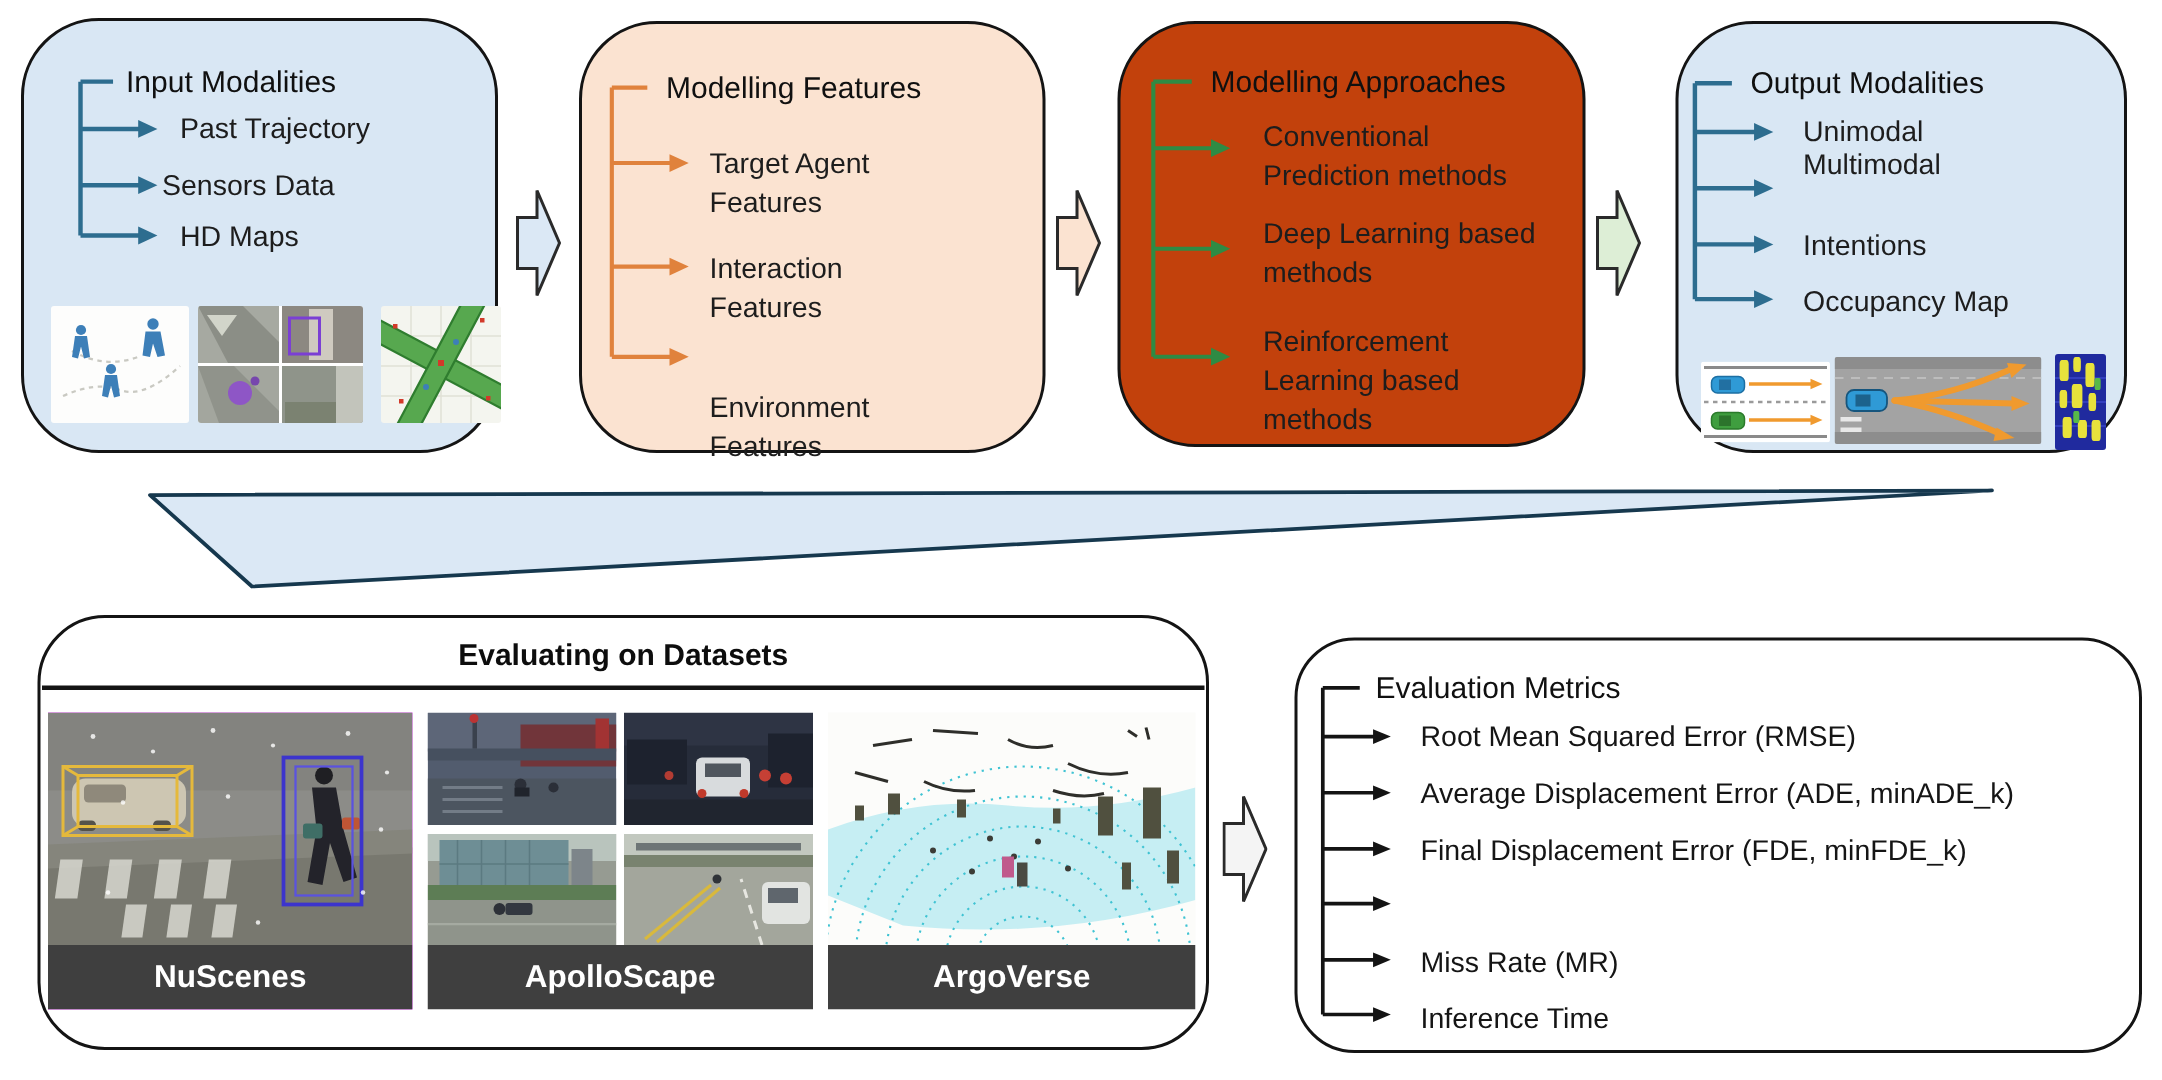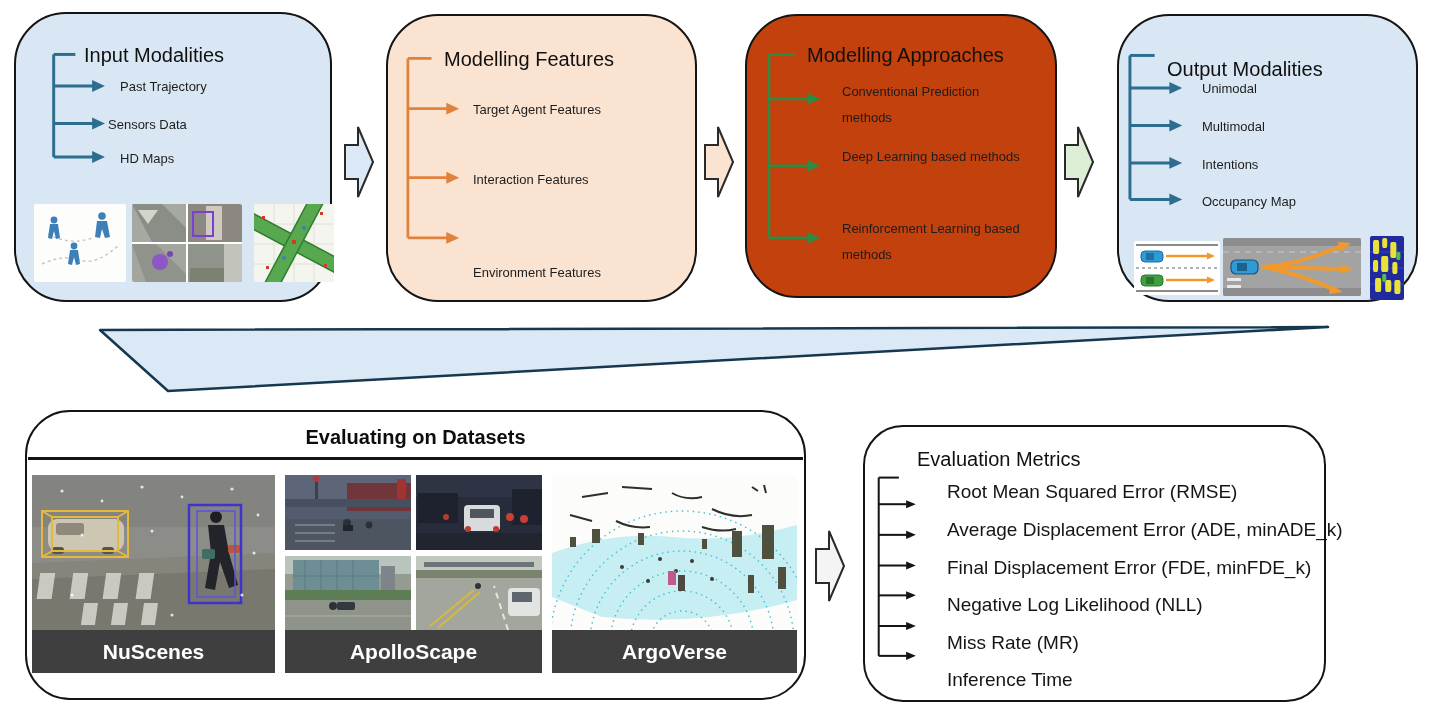--- a/index.html
+++ b/index.html
@@ -2,21 +2,21 @@
 <html><head>
 <meta charset="utf-8">
 <style>
   html,body{margin:0;padding:0;background:#ffffff;}
   #canvas{position:relative;width:1441px;height:720px;background:#ffffff;overflow:hidden;
           font-family:"Liberation Sans","DejaVu Sans",sans-serif;color:#1a1a1a;}
   .abs{position:absolute;}
   .tbox{position:absolute;border:2.5px solid #141414;border-radius:52px;box-sizing:border-box;}
   .tree{position:absolute;left:0;top:0;width:100%;height:100%;pointer-events:none;}
   .btitle{position:absolute;font-weight:normal;font-size:20px;line-height:26px;color:#101010;white-space:nowrap;}
-  .bitem{position:absolute;font-size:13px;line-height:26px;color:#1d1d1d;white-space:nowrap;}
+  .bitem{position:absolute;font-size:19px;line-height:26px;color:#1d1d1d;white-space:nowrap;}
   .bitem.wrap{white-space:normal;}
   .thumb{position:absolute;overflow:hidden;border-radius:2px;}
   .thumb svg{display:block;}
   .flow-arrow{position:absolute;width:30px;height:76px;}
   .panel{position:absolute;background:#d946ef;overflow:hidden;}
   .panel-label{position:absolute;left:0;right:0;bottom:0;height:43px;background:#3f3f3f;color:#ffffff;
                font-weight:bold;font-size:21px;display:flex;align-items:center;justify-content:center;}
   .ds-box{position:absolute;border:2.5px solid #141414;border-radius:45px;background:#ffffff;box-sizing:border-box;}
   .ds-title{position:absolute;left:0;right:0;text-align:center;font-weight:bold;font-size:20px;color:#0d0d0d;}
   .ds-divider{position:absolute;left:1px;right:1px;height:2.5px;background:#141414;}
@@ -178,23 +178,23 @@
         <line x1="11" y1="149" x2="52" y2="149"></line>
         <line x1="11" y1="186" x2="52" y2="186"></line>
       </g>
       <g fill="#2d6d8f">
         <polygon points="51,67 64,73 51,79"></polygon>
         <polygon points="51,105 64,111 51,117"></polygon>
         <polygon points="51,143 64,149 51,155"></polygon>
         <polygon points="51,180 64,186 51,192"></polygon>
       </g>
     </svg>
-    <div class="btitle" style="left:48px;top:27px;margin-top:13px;">Output Modalities</div>
+    <div class="btitle" style="left:48px;top:27px;">Output Modalities</div>
     <div class="bitem" style="left:83px;top:60px;">Unimodal</div>
-    <div class="bitem" style="left:83px;top:98px;">Multimodal</div>
+    <div class="bitem" style="left:83px;top:82px;">Multimodal</div>
     <div class="bitem" style="left:83px;top:136px;">Intentions</div>
     <div class="bitem" style="left:83px;top:173px;">Occupancy Map</div>
 
     <div class="thumb" style="left:15px;top:225px;width:86px;height:54px;">
       <svg width="86" height="54" viewBox="0 0 86 54">
         <rect width="86" height="54" fill="#ffffff"></rect>
         <line x1="2" y1="4" x2="84" y2="4" stroke="#8a8a8a" stroke-width="2"></line>
         <line x1="2" y1="50" x2="84" y2="50" stroke="#8a8a8a" stroke-width="2"></line>
         <line x1="2" y1="27" x2="84" y2="27" stroke="#9a9a9a" stroke-width="1.6" stroke-dasharray="3,3"></line>
         <rect x="7" y="10" width="22" height="11" rx="4" fill="#2f9ad6" stroke="#1c6fa3" stroke-width="1"></rect>
@@ -439,21 +439,21 @@
         <rect x="126" y="100" width="7" height="16" fill="#4a4a42"></rect>
       </svg>
       <div class="panel-label">ArgoVerse</div>
     </div>
   </div>
 
   <svg class="flow-arrow" style="left:815px;top:528px;" viewBox="0 0 30 76">
     <polygon points="1,21 14,21 14,3 29,38 14,73 14,55 1,55" fill="#f4f4f4" stroke="#2a2a2a" stroke-width="2"></polygon>
   </svg>
 
-  <div class="m-box" style="left:863px;top:425px;width:463px;height:277px;">
+  <div class="m-box" style="left:863px;top:425px;width:565px;height:277px;">
     <svg class="tree" viewBox="0 0 569 277">
       <g stroke="#141414" stroke-width="2.5" fill="none">
         <line x1="17" y1="32" x2="42" y2="32"></line>
         <line x1="17" y1="32" x2="17" y2="253"></line>
         <line x1="17" y1="65" x2="52" y2="65"></line>
         <line x1="17" y1="103" x2="52" y2="103"></line>
         <line x1="17" y1="141" x2="52" y2="141"></line>
         <line x1="17" y1="178" x2="52" y2="178"></line>
         <line x1="17" y1="216" x2="52" y2="216"></line>
         <line x1="17" y1="253" x2="52" y2="253"></line>
@@ -464,18 +464,17 @@
         <polygon points="51,136 63,141 51,146"></polygon>
         <polygon points="51,173 63,178 51,183"></polygon>
         <polygon points="51,211 63,216 51,221"></polygon>
         <polygon points="51,248 63,253 51,258"></polygon>
       </g>
     </svg>
     <div class="btitle" style="left:52px;top:19px;">Evaluation Metrics</div>
     <div class="m-item" style="left:82px;top:91px;">Average Displacement Error (ADE, minADE_k)</div>
     <div class="m-item" style="left:82px;top:53px;">Root Mean Squared Error (RMSE)</div>
     <div class="m-item" style="left:82px;top:129px;">Final Displacement Error (FDE, minFDE_k)</div>
-    <div class="m-item" style="left:82px;top:166px;">Negative Log Likelihood (NLL)</div>
     <div class="m-item" style="left:82px;top:204px;">Miss Rate (MR)</div>
     <div class="m-item" style="left:82px;top:241px;">Inference Time</div>
   </div>
 
 </div>
 
 </body></html>

